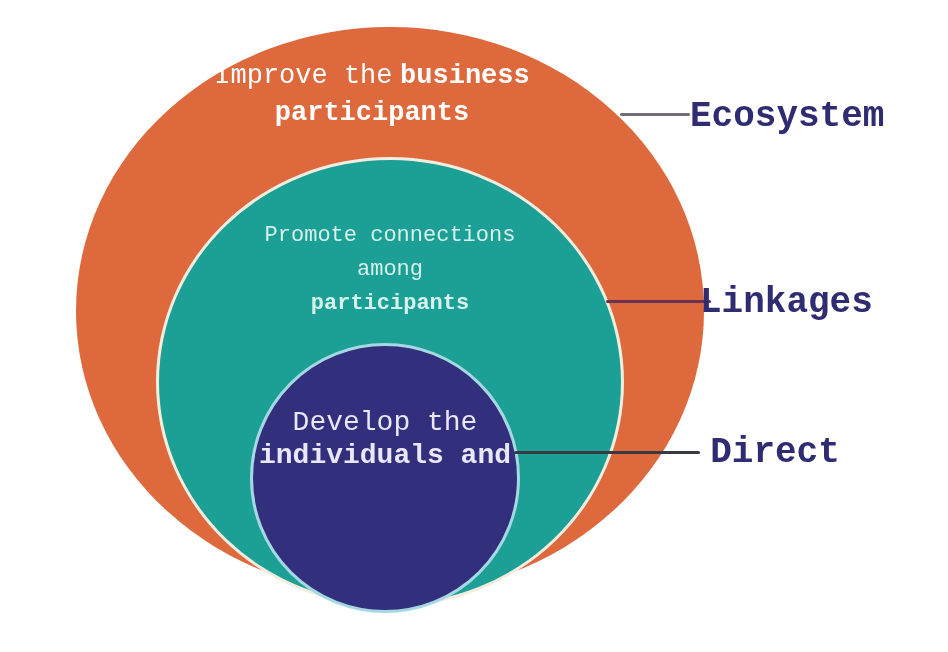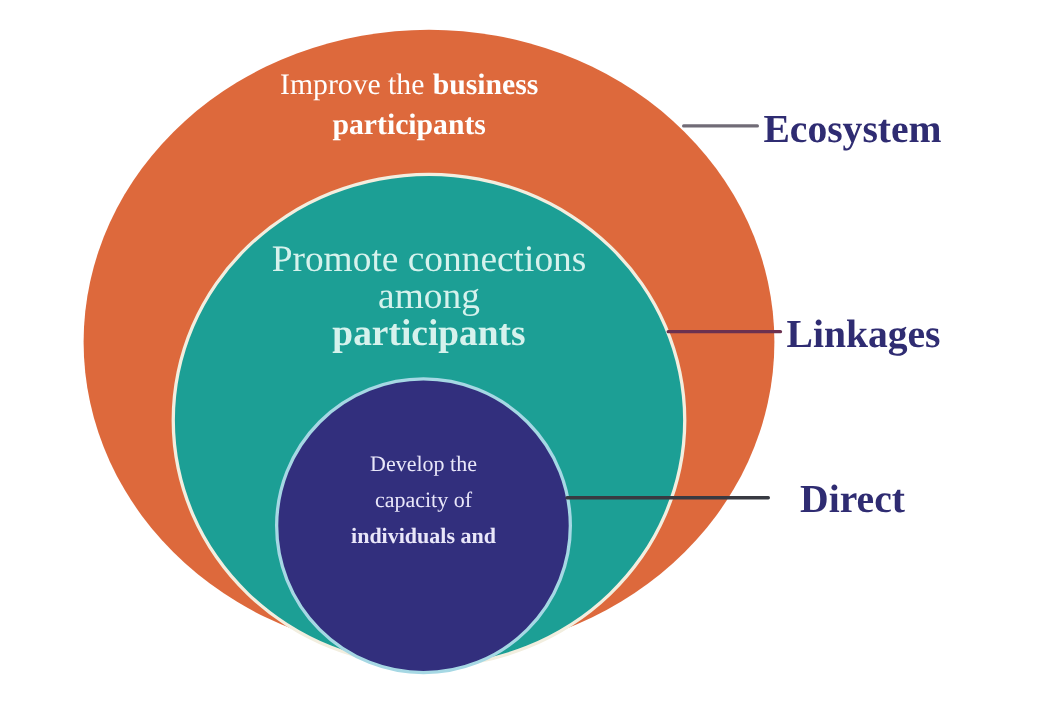--- a/index.html
+++ b/index.html
@@ -6,21 +6,21 @@
     margin: 0;
     padding: 0;
     background: #ffffff;
   }
   #canvas {
     position: relative;
     width: 948px;
     height: 652px;
     overflow: hidden;
     background: #ffffff;
-    font-family: Liberation Serif, serif;
+    font-family: Liberation Mono, monospace;
   }
   .circle {
     position: absolute;
     border-radius: 50%;
     box-sizing: border-box;
   }
   .circle-outer {
     left: 76px; top: 27px;
     width: 628px; height: 568px;
     background: var(--outer_fill);
@@ -61,26 +61,26 @@
     gap: 0.28em;
     white-space: nowrap;
   }
   .text-outer {
     left: 190px; top: 58px; width: 364px;
     font-size: 27px; line-height: 37px;
     color: var(--outer_text);
   }
   .text-middle {
     left: 208px; top: 219px; width: 364px;
-    font-size: 34px; line-height: 34px;
+    font-size: 22px; line-height: 34px;
     color: var(--middle_text);
   }
   .text-inner {
     left: 245px; top: 406px; width: 280px;
-    font-size: 20px; line-height: 33px;
+    font-size: 28px; line-height: 33px;
     color: var(--inner_text);
   }
   .seg-regular { font-weight: 400; }
   .seg-bold    { font-weight: 700; }
 
   .annotation {
     position: absolute;
     z-index: 6;
     width: 170px;
     text-align: center;
@@ -126,23 +126,20 @@
     <div class="line">
       <span class="seg-bold">participants</span>
     </div>
   </div>
 
   <div class="ring-text text-inner">
     <div class="line">
       <span class="seg-regular">Develop the</span>
     </div>
     <div class="line">
-      <span class="seg-regular">capacity of</span>
-    </div>
-    <div class="line">
       <span class="seg-bold">individuals and</span>
     </div>
   </div>
 
   <div class="annotation annotation-eco">
     <div>Ecosystem</div>
   </div>
 
   <div class="annotation annotation-link">
     <div>Linkages</div>

